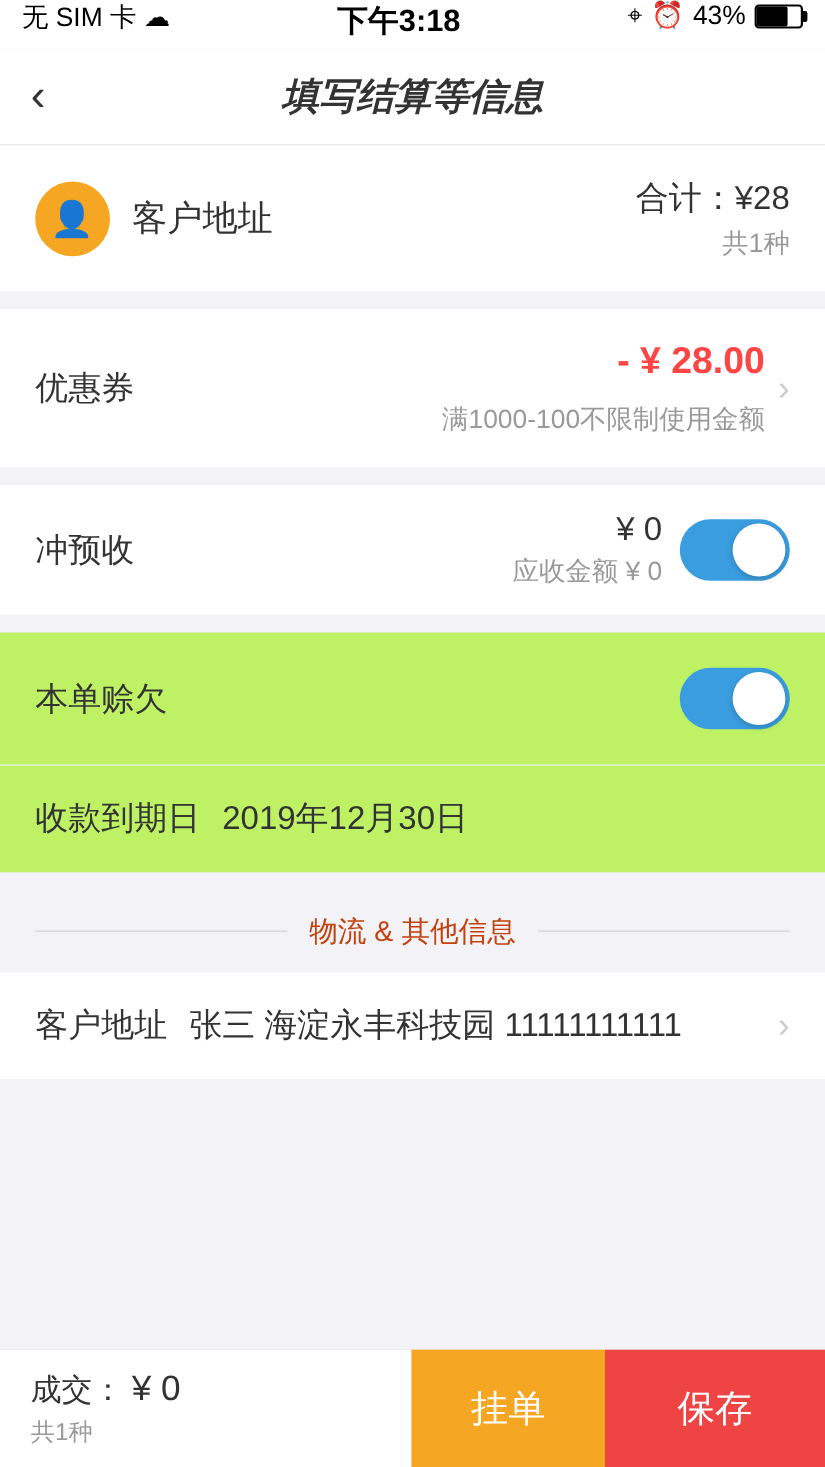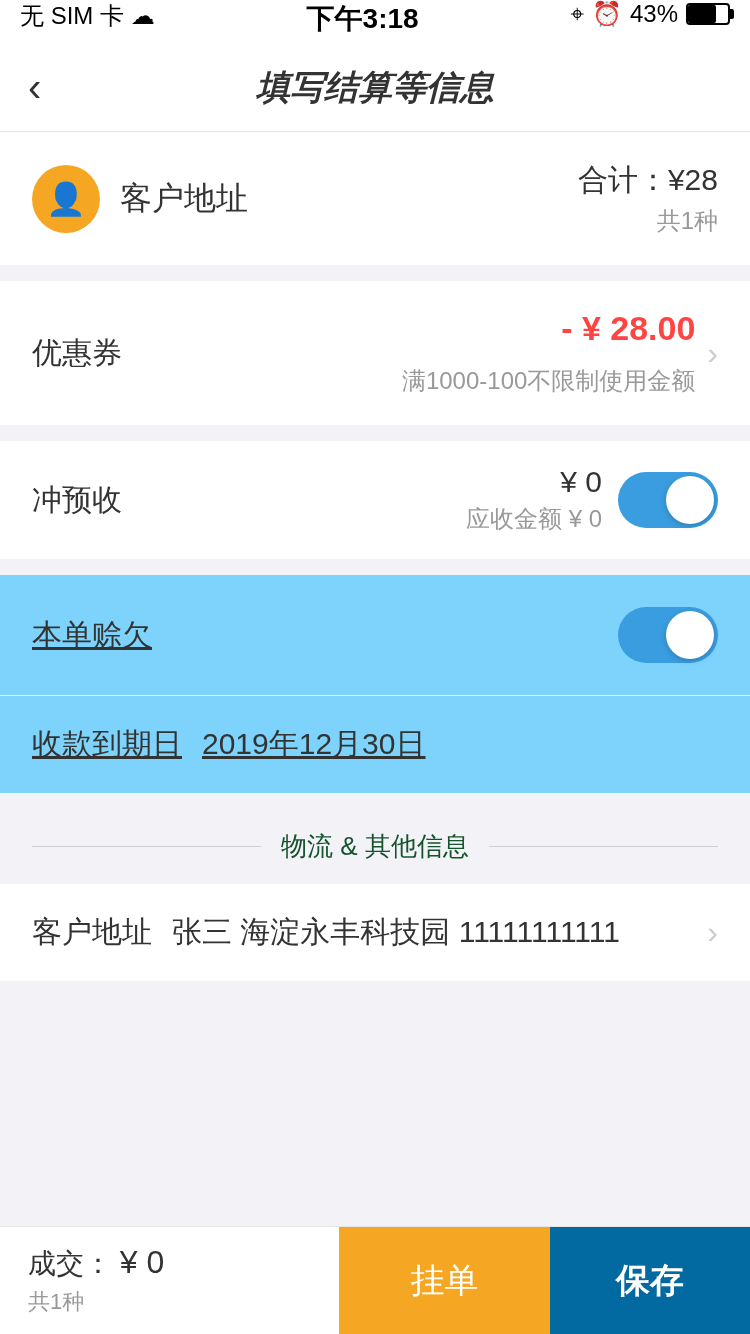--- a/index.html
+++ b/index.html
@@ -141,23 +141,22 @@
     }
     .toggle-knob {
       width: 48px; height: 48px; border-radius: 50%;
       background: #fff; position: absolute;
       top: 4px; right: 4px;
       box-shadow: 0 2px 6px rgba(0,0,0,0.2);
     }
 
     
     .deferred-section {
-      background: #7dd3fc;
-      margin-bottom: 16px;
-      text-decoration: underline;
+      background: #bef264;
+      margin-bottom: 16px;
     }
     .deferred-row {
       display: flex;
       align-items: center;
       justify-content: space-between;
       padding: 32px 32px;
       border-bottom: 1px solid #f0f0f0;
     }
     .due-date-row {
       padding: 28px 32px;
@@ -172,21 +171,21 @@
     .logistics-divider {
       background: #f2f2f7;
       padding: 20px 32px;
       display: flex;
       align-items: center;
       gap: 20px;
     }
     .divider-line {
       flex: 1; height: 1px; background: #d0d0d0;
     }
-    .divider-text { font-size: 26px; color: #14532d; }
+    .divider-text { font-size: 26px; color: #c2410c; }
 
     
     .address-section {
       background: #fff;
       margin-bottom: 16px;
     }
     .address-row {
       display: flex;
       align-items: center;
       padding: 28px 32px;
@@ -208,31 +207,31 @@
       border-top: 1px solid #e5e5e5;
     }
     .bottom-summary {
       flex: 1;
       padding: 0 28px;
     }
     .bottom-deal { font-size: 28px; color: #333; }
     .bottom-deal-amount { font-size: 32px; color: #333; }
     .bottom-count { font-size: 22px; color: #999; margin-top: 4px; }
     .btn-hold {
-      width: 211px; height: 108px;
+      width: 176px; height: 108px;
       background: #f5a623;
       display: flex; align-items: center; justify-content: center;
       font-size: 34px; color: #fff; font-weight: 500;
       cursor: pointer;
     }
     .btn-save {
       width: 200px; height: 108px;
-      background: #0369a1;
+      background: #ef4444;
       display: flex; align-items: center; justify-content: center;
-      font-size: 34px; color: #fff; font-weight: 700;
+      font-size: 34px; color: #fff; font-weight: 400;
       cursor: pointer;
     }
   </style>
 </head>
 <body>
 
 <div class="status-bar">
   <div class="status-bar-left">
     <span>无 SIM 卡  ☁</span>
   </div>

